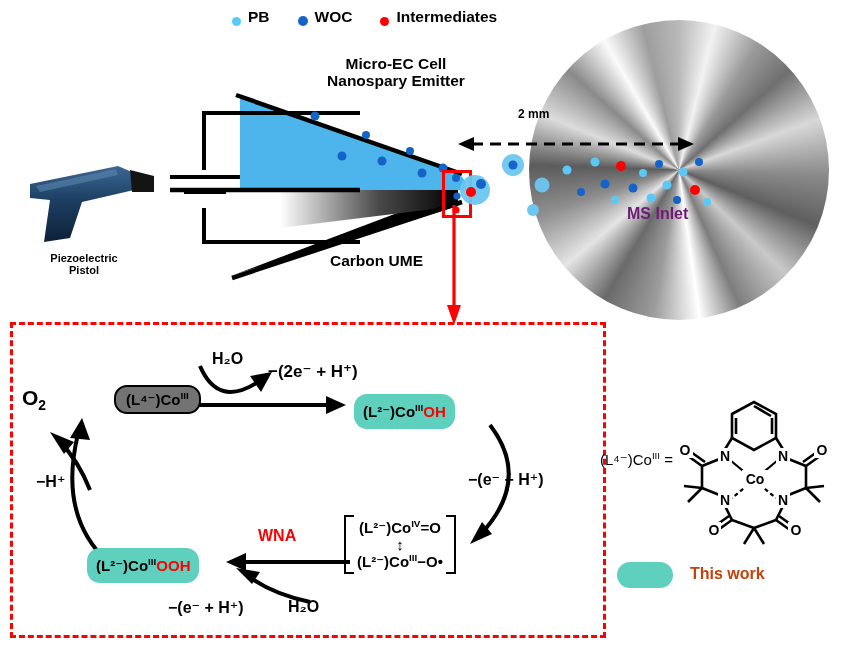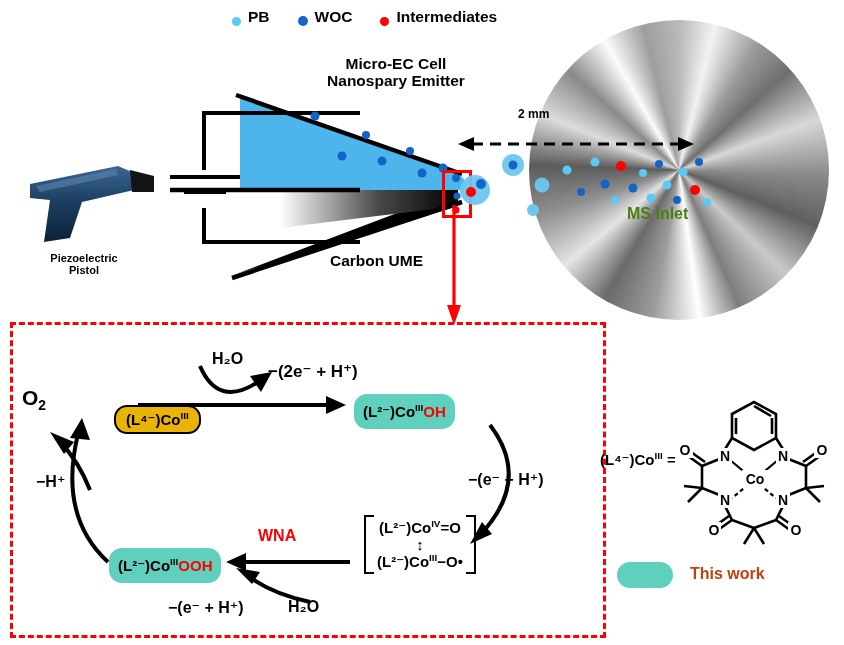--- a/index.html
+++ b/index.html
@@ -16,44 +16,44 @@
   
   #ms-disc{left:529px;top:20px;width:300px;height:300px;border-radius:50%;
     background:
       conic-gradient(from 0deg,
         #b9b9b9 0deg, #f2f2f2 14deg, #9a9a9a 32deg, #6f6f6f 48deg,
         #d8d8d8 70deg, #8a8a8a 92deg, #5f5f5f 112deg, #c9c9c9 134deg,
         #7d7d7d 156deg, #ffffff 172deg, #9c9c9c 190deg, #6a6a6a 210deg,
         #e4e4e4 230deg, #8f8f8f 252deg, #5c5c5c 272deg, #dcdcdc 292deg,
         #8a8a8a 312deg, #fbfbfb 330deg, #9e9e9e 346deg, #b9b9b9 360deg);
   }
-  #ms-label{left:627px;top:205px;font-size:16px;font-weight:bold;color:#4d7c0f;}
+  #ms-label{left:627px;top:205px;font-size:16px;font-weight:bold;color:#701a75;}
 
   
   #pistol{left:22px;top:150px;width:150px;height:95px;}
 
   
   #panel{left:10px;top:322px;width:590px;height:310px;border:3px dashed #f00;}
 
   .chem{font-weight:bold;font-size:15px;white-space:nowrap;}
   .chem sup{font-size:.66em;vertical-align:super;}
   .chem sub{font-size:.66em;vertical-align:sub;}
   .red{color:#f00;}
   .teal-box{background:#5fcfbe;border-radius:13px;padding:8px 9px;display:inline-block;}
-  .white-box{background:#eab308;border:2.4px solid #000;border-radius:13px;padding:3px 10px;display:inline-block;margin-top:20px;}
+  .white-box{background:#737373;border:2.4px solid #000;border-radius:13px;padding:3px 10px;display:inline-block;}
 
   .brk{position:relative;display:inline-block;padding:3px 13px;}
   .brk:before,.brk:after{content:"";position:absolute;top:0;bottom:0;width:8px;
     border:2.6px solid #000;}
   .brk:before{left:0;border-right:none;}
   .brk:after{right:0;border-left:none;}
 
   #thiswork-sw{left:617px;top:562px;width:56px;height:26px;border-radius:13px;background:#5fcfbe;}
   #thiswork-tx{left:690px;top:565px;font-size:16px;font-weight:bold;color:#c2410c;}
-  #lig-def{left:600px;top:450px;font-size:15px;font-weight:bold;}
+  #lig-def{left:600px;top:450px;font-size:15px;font-weight:normal;}
 </style>
 </head>
 <body>
 
 <div class="abs" id="legend">
   <span class="dot" style="width:9px;height:9px;background:#5bc8f5;"></span>
   <span>PB</span>
   <span class="sp"></span>
   <span class="dot" style="width:10px;height:10px;background:#1464c8;"></span>
   <span>WOC</span>
@@ -211,35 +211,35 @@
 </div>
 
 <div class="abs" style="left:354px;top:394px;">
   <span class="chem teal-box">
     <span>(L²⁻)Co</span><sup>III</sup><span class="red">OH</span>
   </span>
 </div>
 
 <div class="abs chem" style="left:468px;top:470px;font-size:16px;">−(e⁻ + H⁺)</div>
 
-<div class="abs" style="left:364px;top:515px;">
+<div class="abs" style="left:344px;top:515px;">
   <span class="brk">
     <div class="chem" style="text-align:center;">
       <span>(L²⁻)Co</span><sup>IV</sup><span>=O</span>
     </div>
     <div style="text-align:center;font-size:15px;line-height:1;">↕</div>
     <div class="chem" style="text-align:left;">
       <span>(L²⁻)Co</span><sup>III</sup><span>−O•</span>
     </div>
   </span>
 </div>
 
 <div class="abs chem red" style="left:258px;top:527px;font-size:16px;">WNA</div>
 
-<div class="abs" style="left:109px;top:548px;">
+<div class="abs" style="left:87px;top:548px;">
   <span class="chem teal-box">
     <span>(L²⁻)Co</span><sup>III</sup><span class="red">OOH</span>
   </span>
 </div>
 
 <div class="abs chem" style="left:168px;top:598px;font-size:16px;">−(e⁻ + H⁺)</div>
 <div class="abs chem" style="left:288px;top:598px;font-size:16px;">H₂O</div>
 
 <div class="abs chem" id="lig-def">
   <span>(L⁴⁻)Co</span><sup>III</sup><span> =</span>

